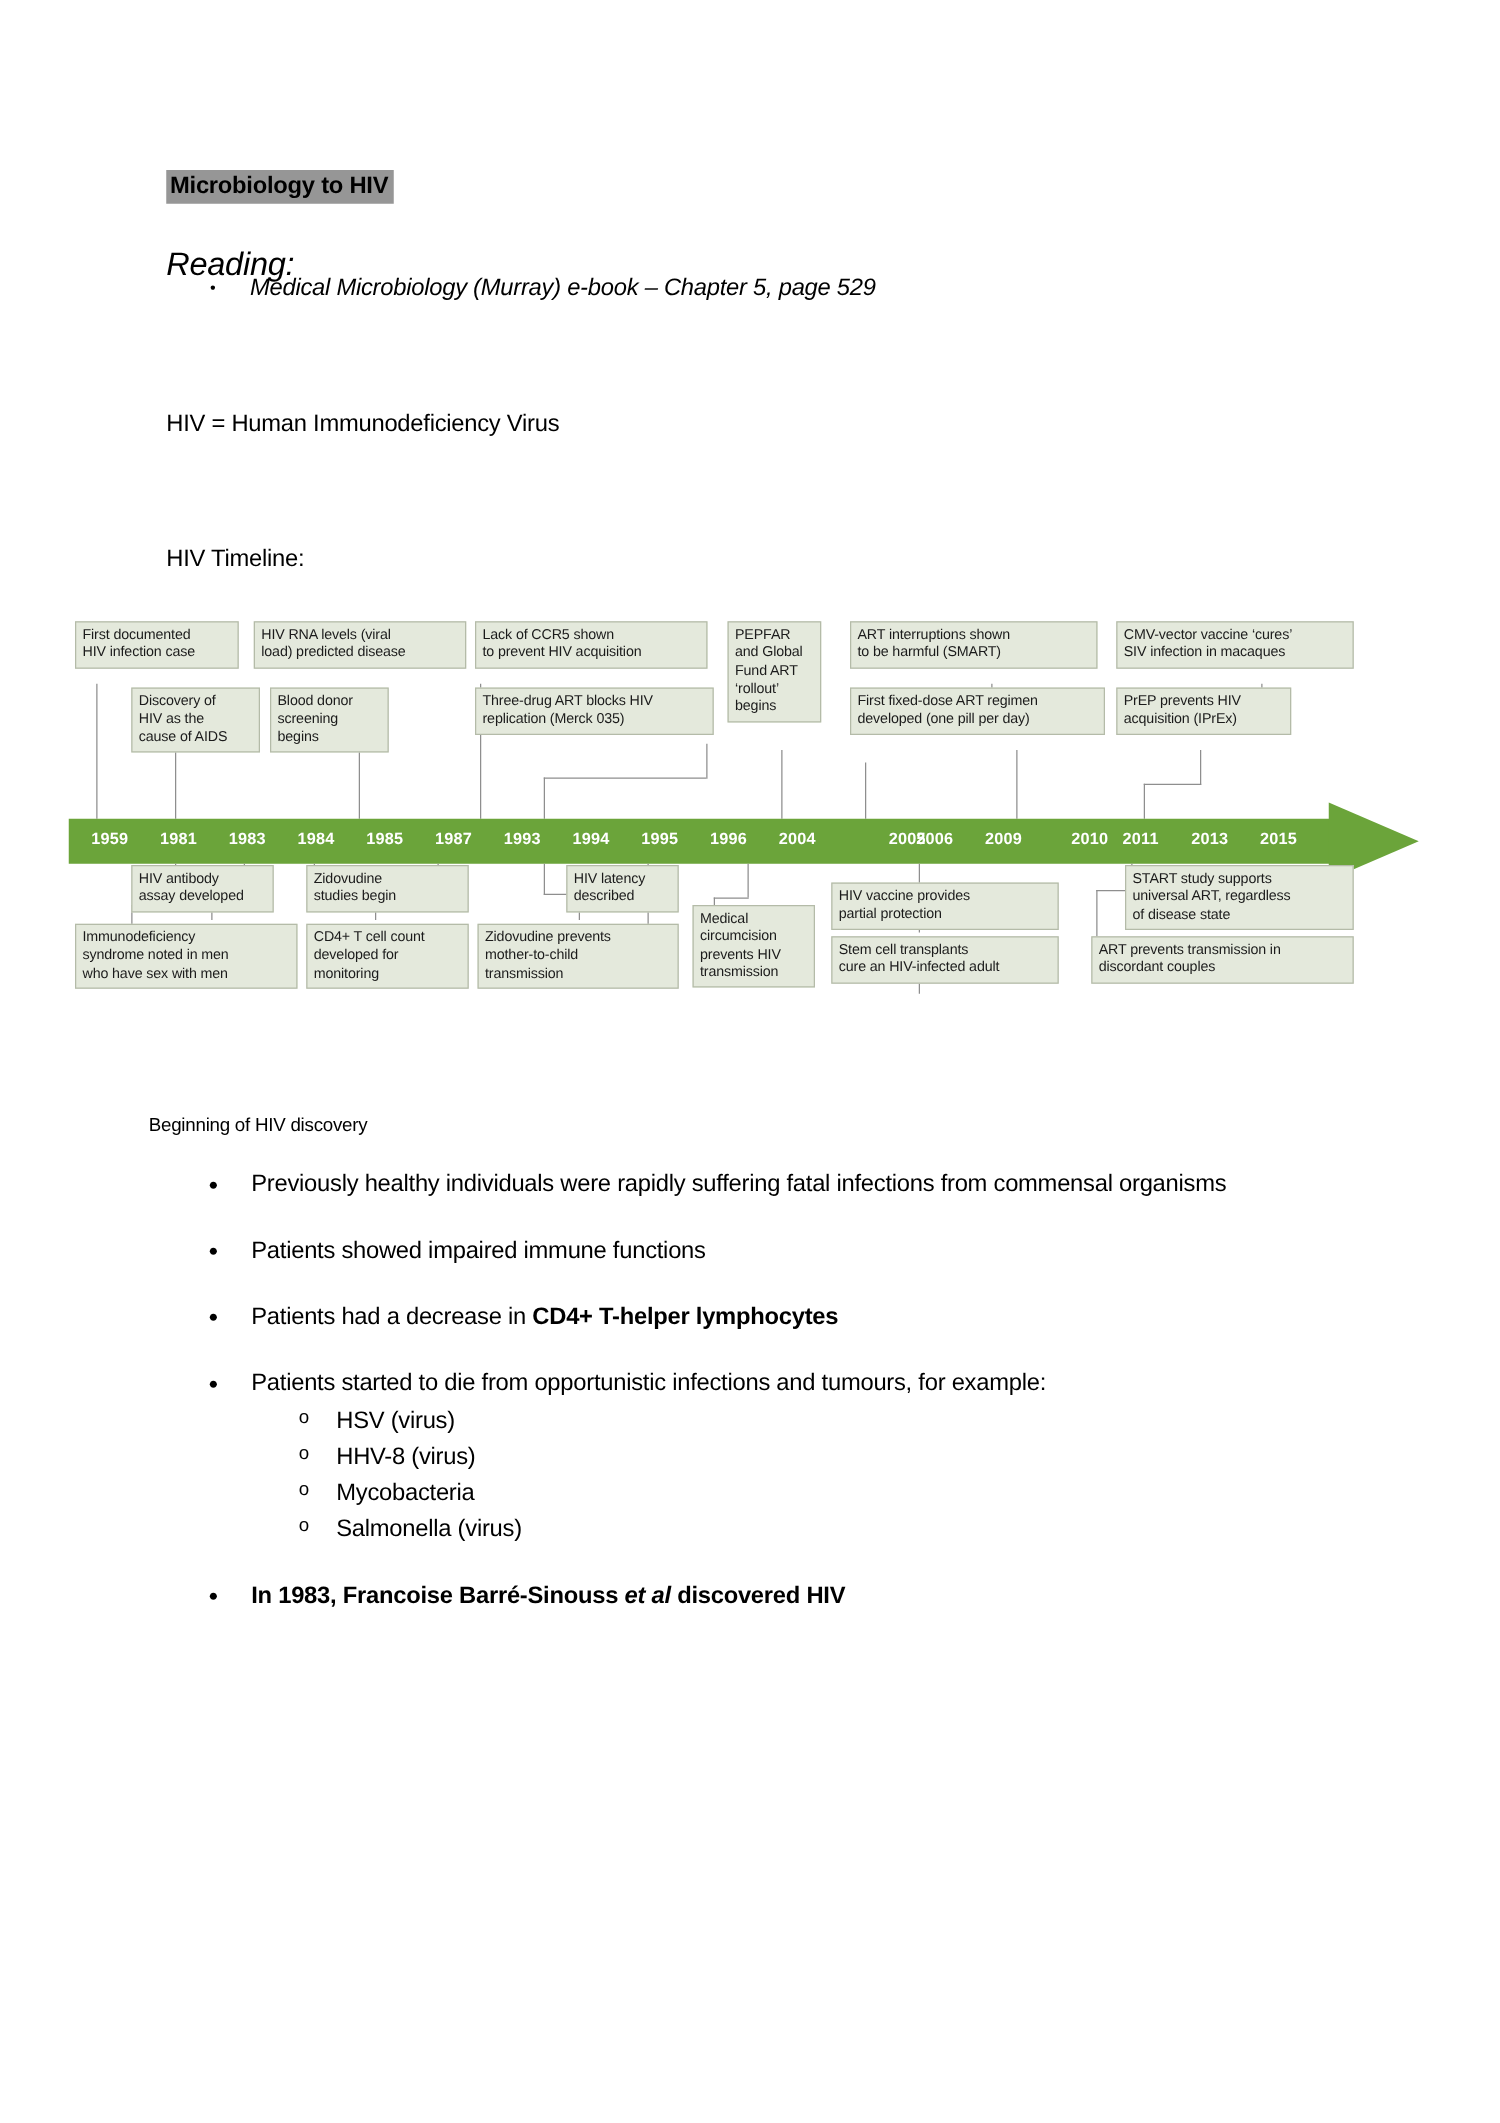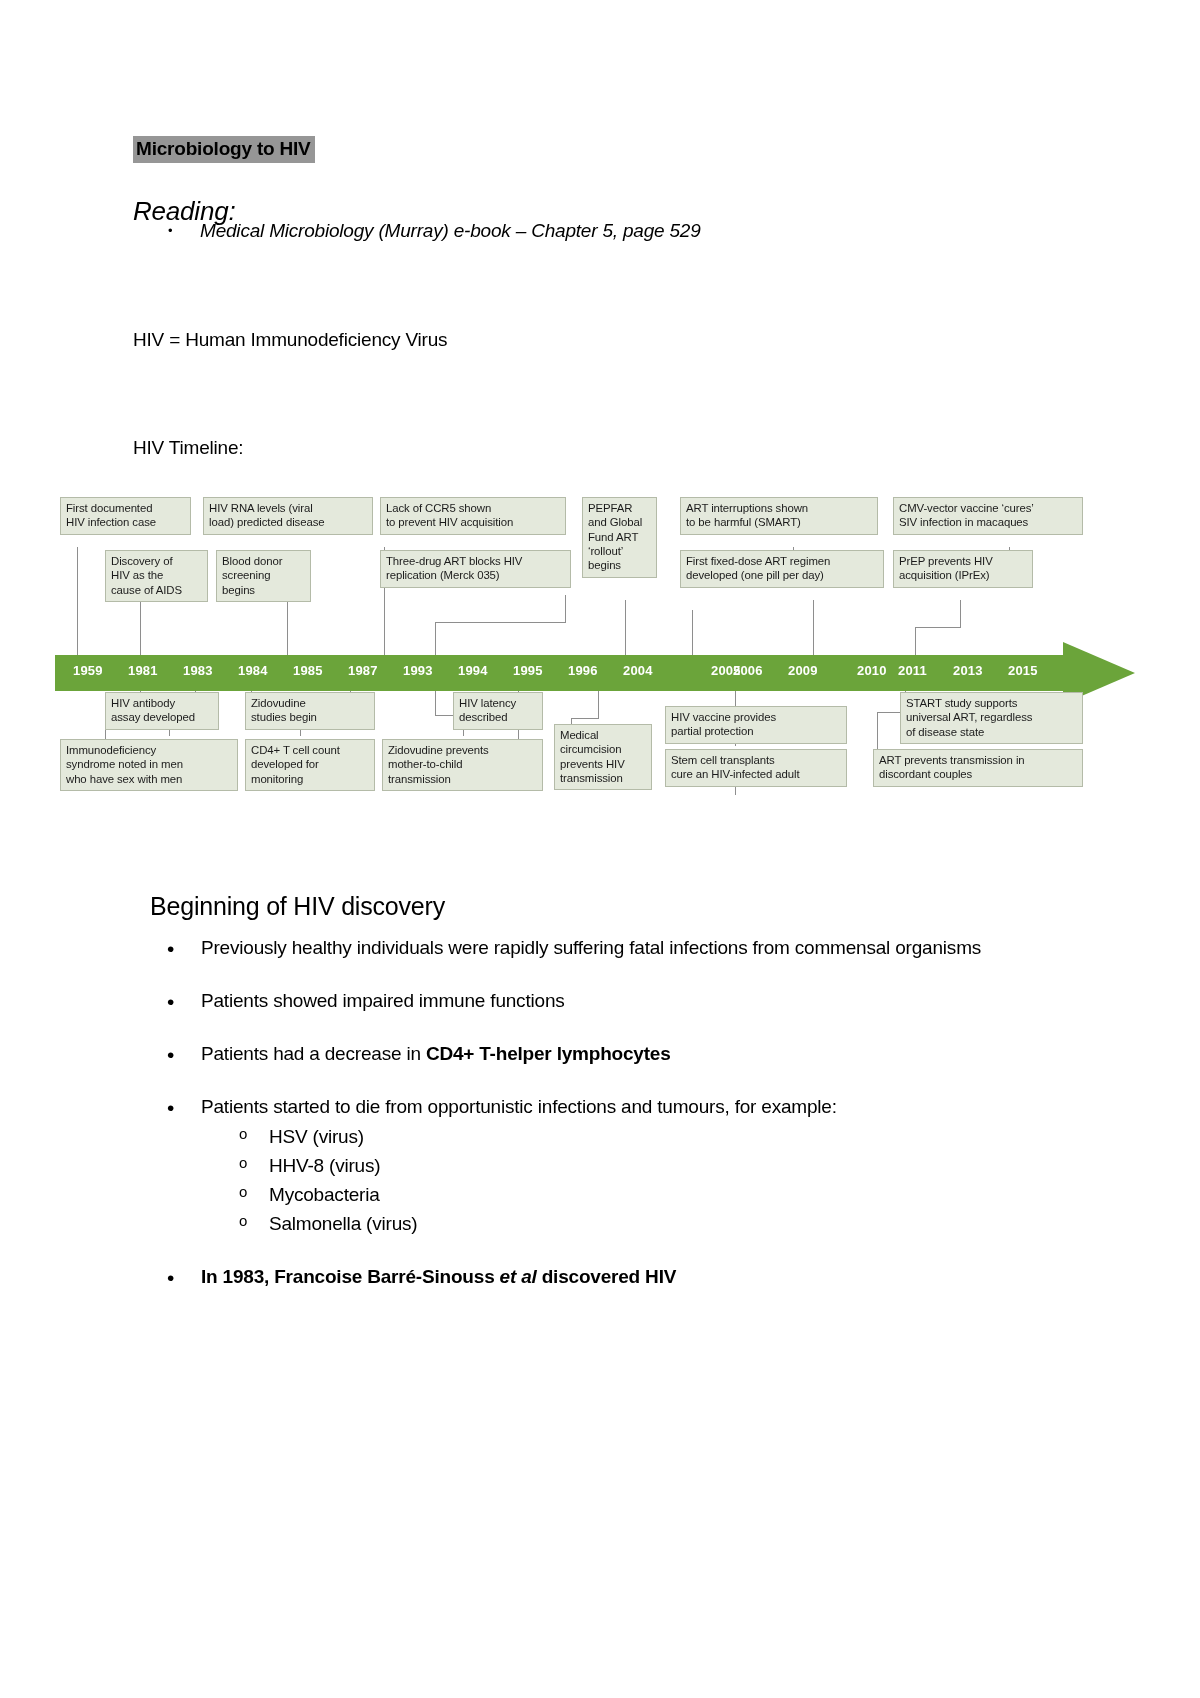--- a/index.html
+++ b/index.html
@@ -56,22 +56,22 @@
     letter-spacing: -0.2px;
   }
   .timeline-label {
     position: absolute;
     left: 133px; top: 437px;
     font-size: 19px;
     letter-spacing: -0.2px;
   }
   .section-head {
     position: absolute;
-    left: 150px; top: 892px;
-    font-size: 25px;
+    left: 119px; top: 892px;
+    font-size: 15px;
     letter-spacing: -0.2px;
   }
 
   ul.blist {
     position: absolute;
     left: 133px; top: 935px;
     width: 940px;
     margin: 0; padding: 0;
     list-style: none;
     font-size: 19px;

